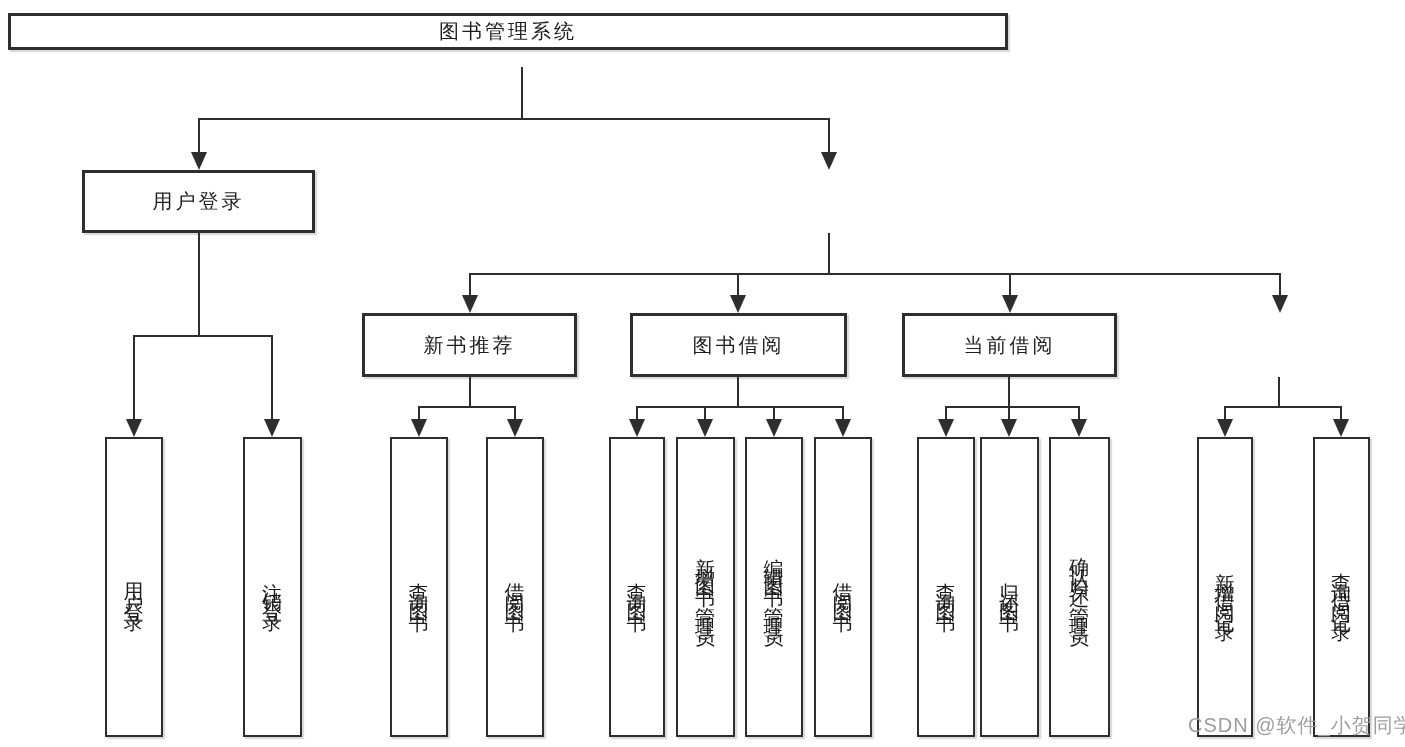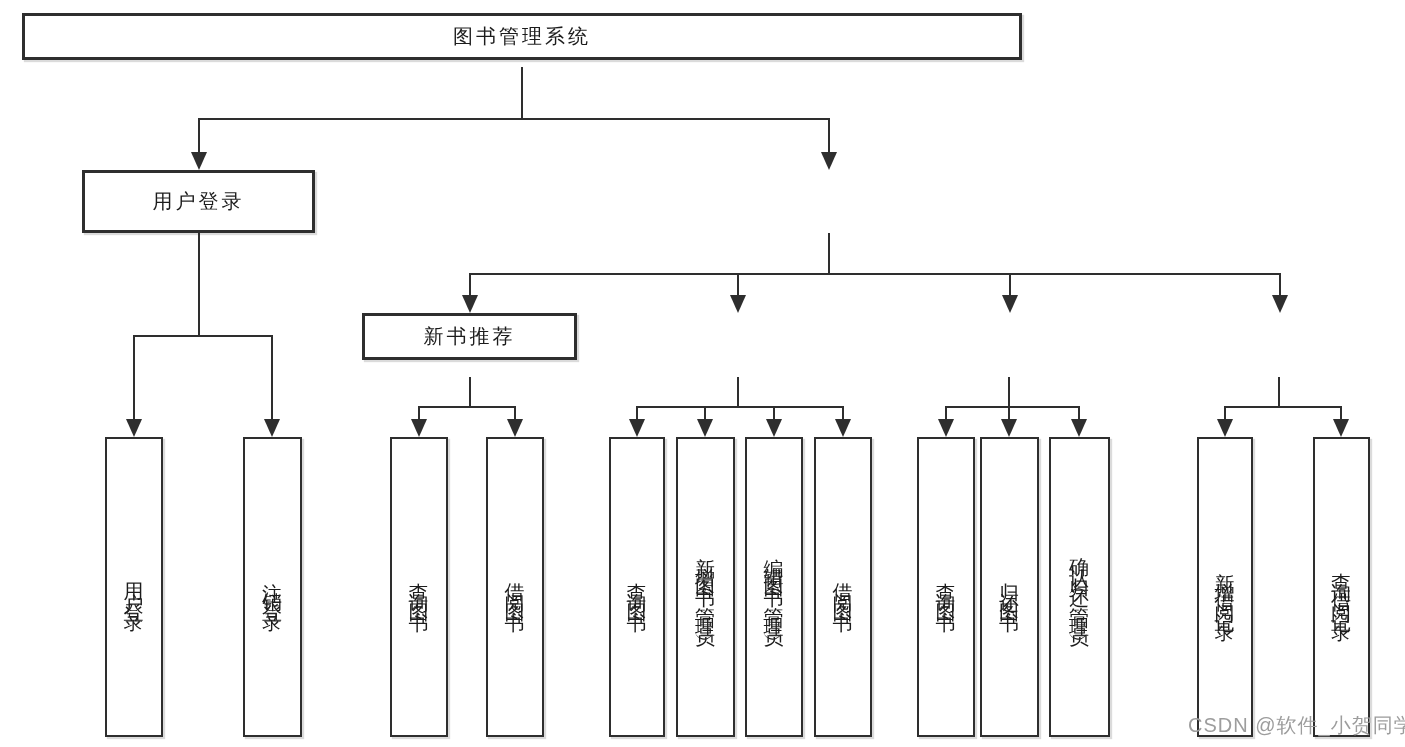--- a/index.html
+++ b/index.html
@@ -29,30 +29,36 @@
   .watermark {
     position:absolute; left:1188px; top:712px; font-size:20px;
     color:#9d9d9d; letter-spacing:1px; white-space:nowrap; z-index:5;
   }
 </style>
 </head>
 <body>
 
 <div class="canvas">
 
-  <div class="box h-box" style="left:22px; top:13px; width:1000px; height:47px;">
+  <div class="box h-box" style="left:8px; top:13px; width:1000px; height:37px;">
     <span>图书管理系统</span>
   </div>
 
   <div class="box h-box" style="left:82px; top:170px; width:233px; height:63px;">
     <span>用户登录</span>
   </div>
 
-  <div class="box h-box" style="left:362px; top:313px; width:215px; height:47px;">
+  <div class="box h-box" style="left:362px; top:313px; width:215px; height:64px;">
     <span>新书推荐</span>
+  </div>
+  <div class="box h-box" style="left:630px; top:313px; width:217px; height:64px;">
+    <span>图书借阅</span>
+  </div>
+  <div class="box h-box" style="left:902px; top:313px; width:215px; height:64px;">
+    <span>当前借阅</span>
   </div>
 
   <div class="box v-box" style="left:105px; top:437px; width:58px; height:300px;">
     <span>用户登录</span>
   </div>
   <div class="box v-box" style="left:243px; top:437px; width:59px; height:300px;">
     <span>注销登录</span>
   </div>
 
   <div class="box v-box" style="left:390px; top:437px; width:58px; height:300px;">

